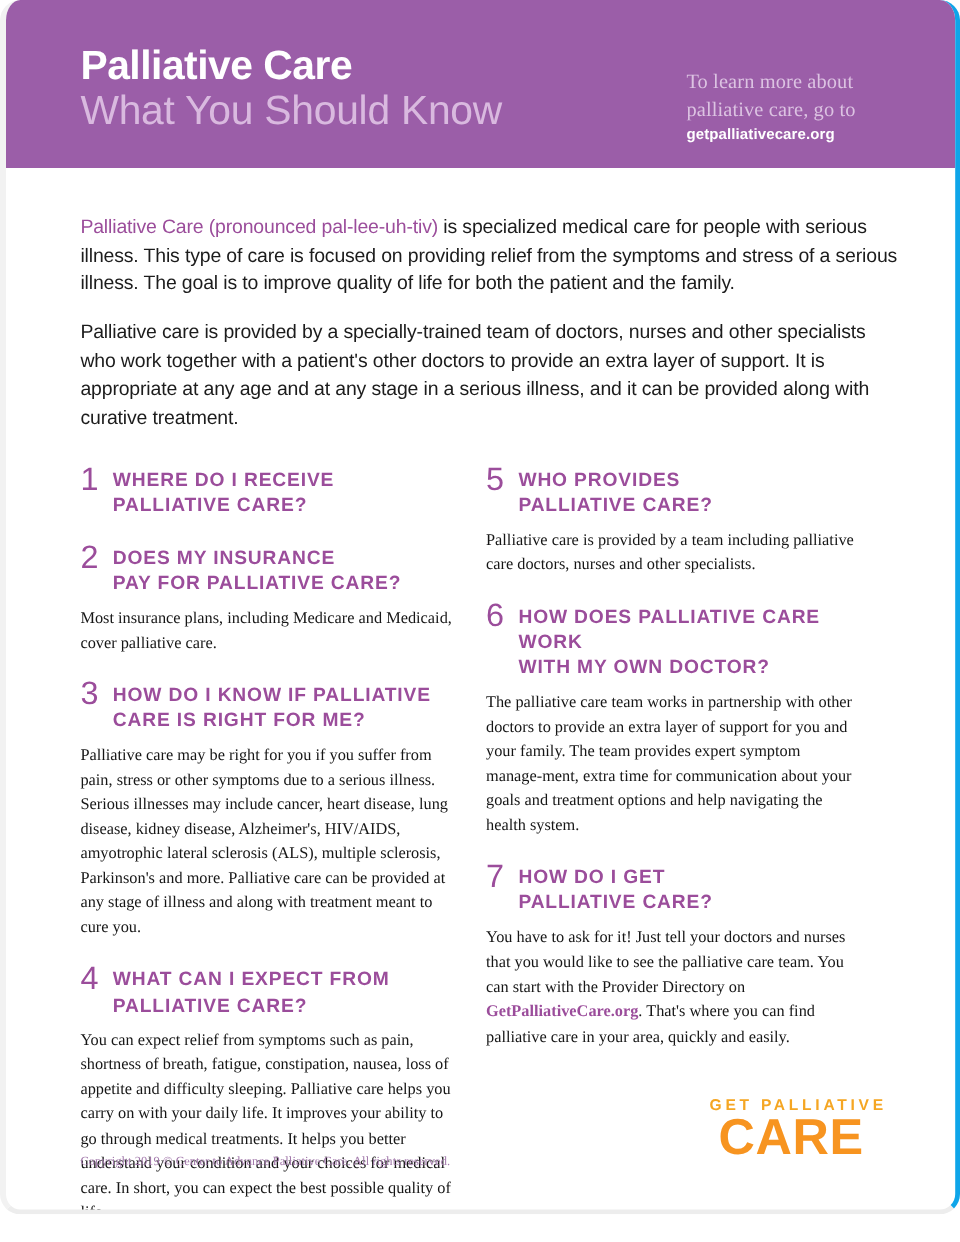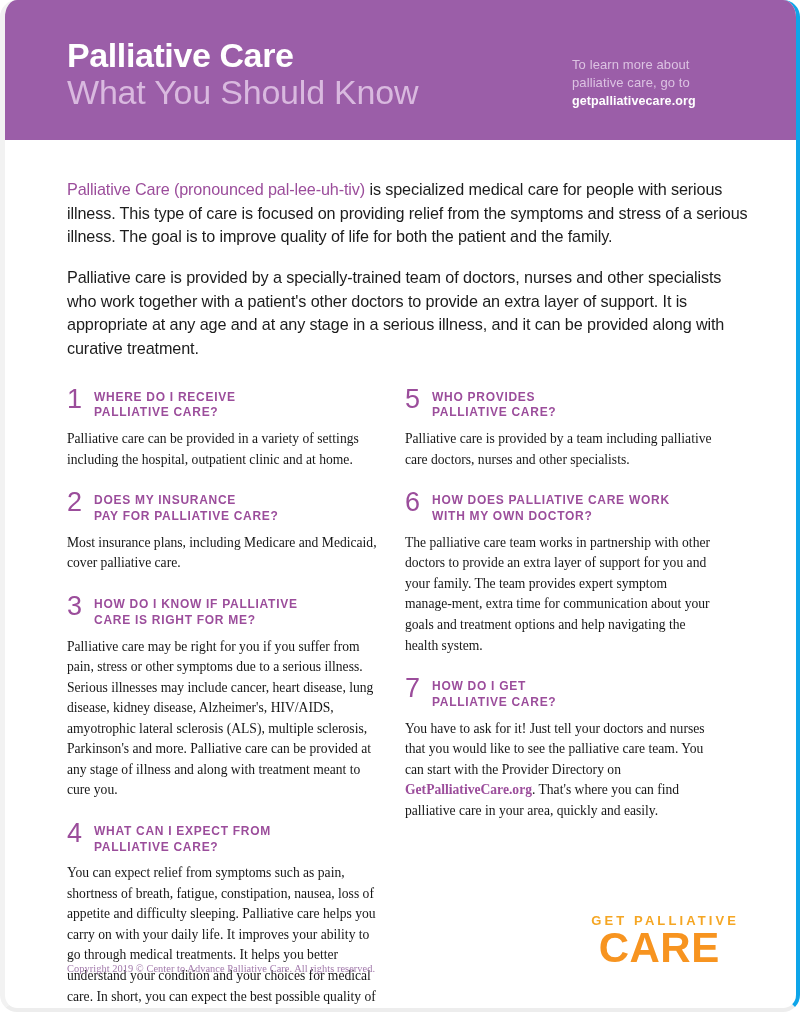--- a/index.html
+++ b/index.html
@@ -64,23 +64,24 @@
   .header-note {
     position: absolute;
     right: 0;
     top: 56px;
     width: 200px;
     text-align: left;
     line-height: 1.42;
   }
   .header-note .ln {
     display: block;
-    font-size: 13px;
+    font-size: 17px;
     color: #dcc3e2;
     letter-spacing: 0.1px;
+    font-family: Liberation Serif, serif;
   }
   .header-note .site {
     display: block;
     font-size: 12.5px;
     color: #ffffff;
     font-weight: bold;
     letter-spacing: 0.1px;
   }
 
   
@@ -130,21 +131,21 @@
     font-size: 27px;
     font-weight: normal;
     color: #9b4d9b;
     line-height: 0.86;
     width: 27px;
     flex: 0 0 27px;
     margin-top: -1px;
   }
   .qa-title {
     font-family: "Liberation Sans", sans-serif;
-    font-size: 12px;
+    font-size: 16px;
     font-weight: bold;
     color: #9b4d9b;
     letter-spacing: 0.72px;
     line-height: 1.32;
     text-transform: uppercase;
     padding-top: 1px;
   }
   .qa-title .l2 { display: block; }
 
   .qa-body {
@@ -235,21 +236,20 @@
       <div class="col left">
 
         <div class="qa">
           <div class="qa-head">
             <div class="qa-num">1</div>
             <div class="qa-title">
               <span class="l1">WHERE DO I RECEIVE</span>
               <span class="l2">PALLIATIVE CARE?</span>
             </div>
           </div>
-          <div class="qa-body">Palliative care can be provided in a variety of settings including the hospital, outpatient clinic and at home.</div>
         </div>
 
         <div class="qa">
           <div class="qa-head">
             <div class="qa-num">2</div>
             <div class="qa-title">
               <span class="l1">DOES MY INSURANCE</span>
               <span class="l2">PAY FOR PALLIATIVE CARE?</span>
             </div>
           </div>

